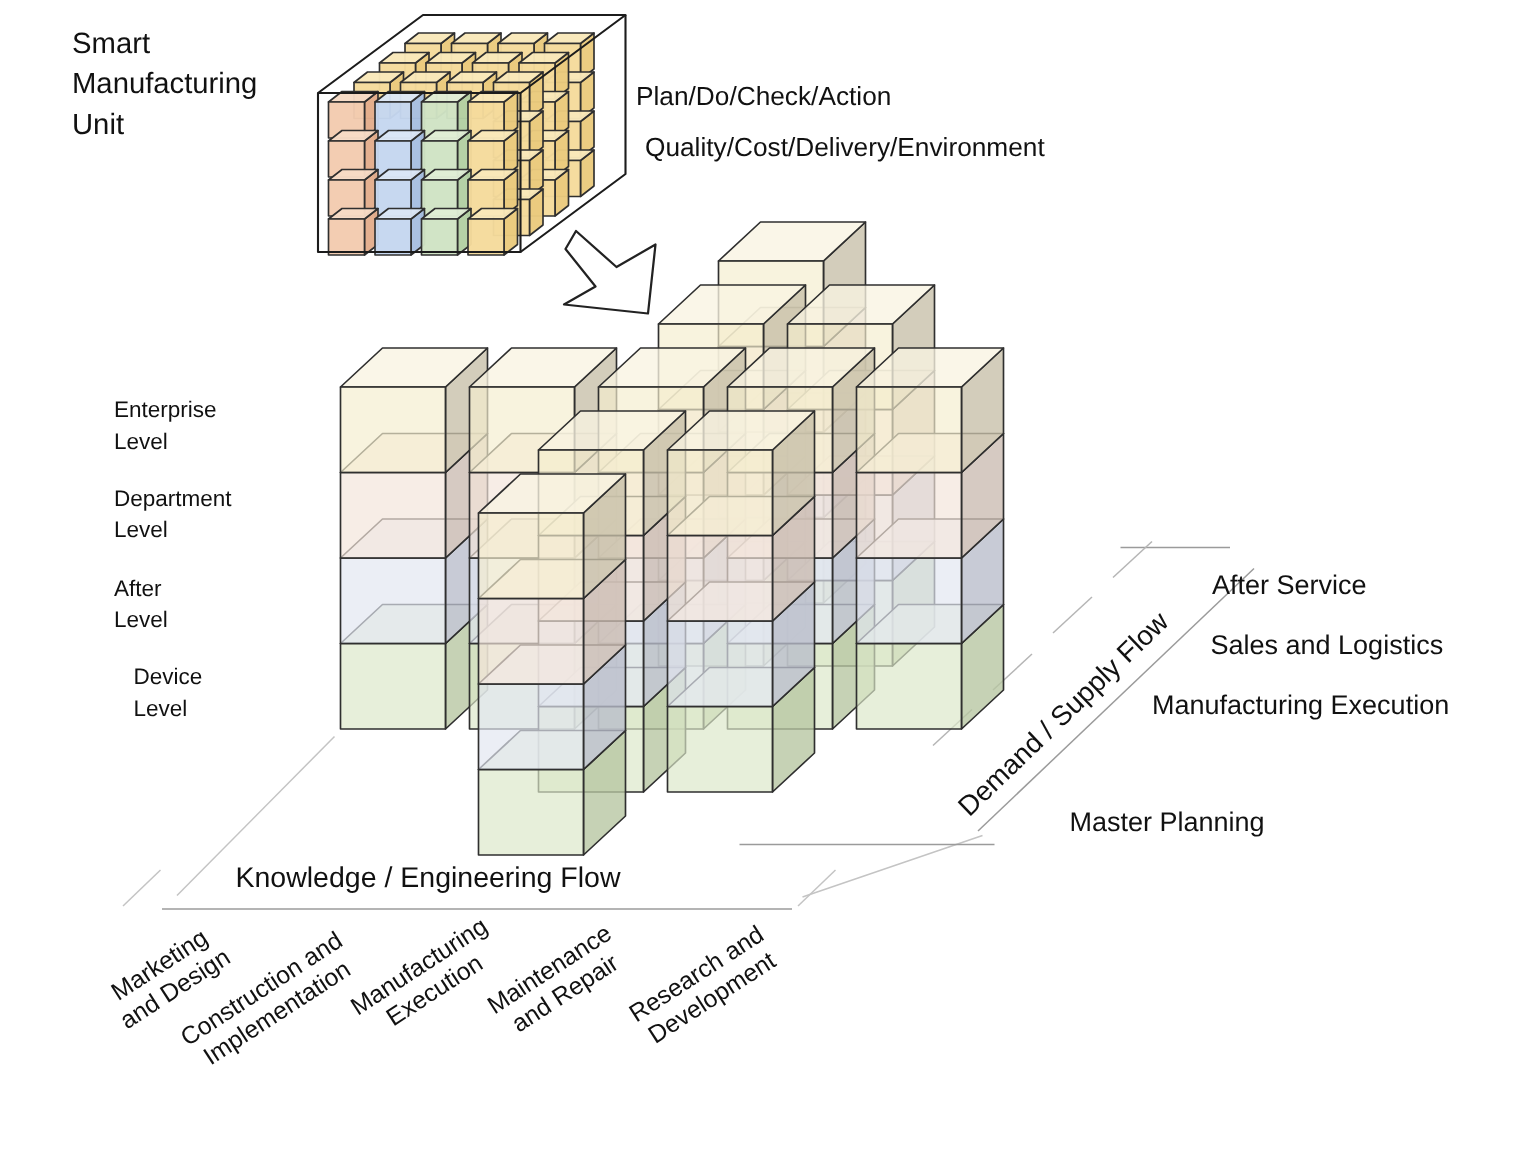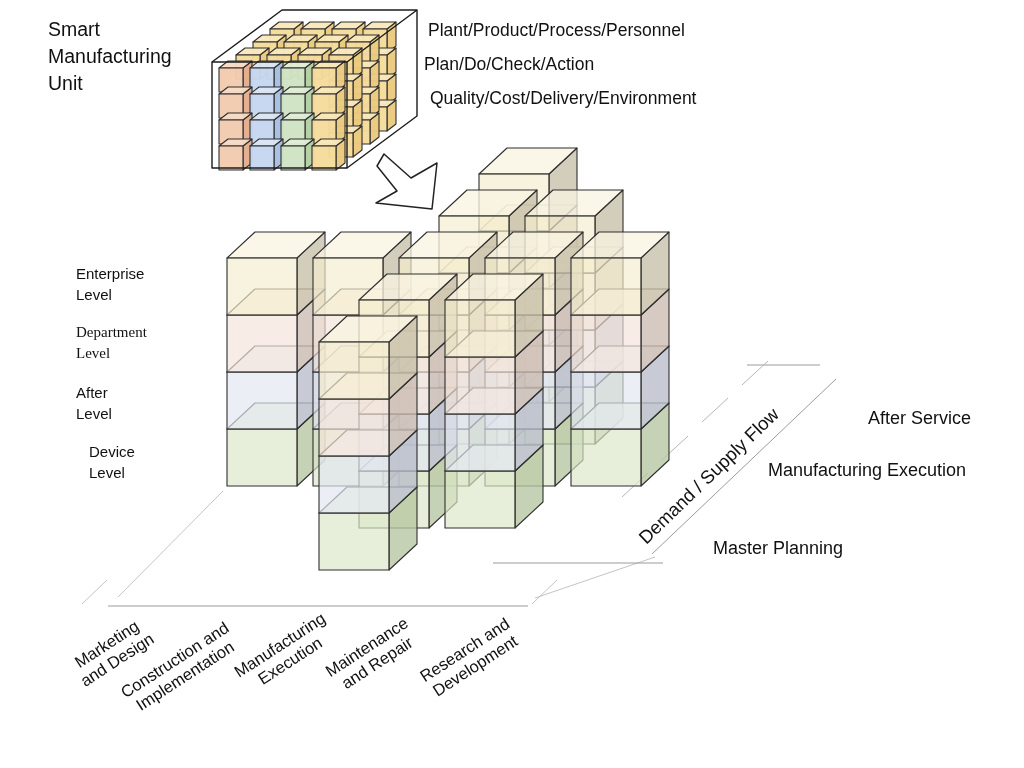--- a/index.html
+++ b/index.html
@@ -9,37 +9,37 @@
     font-family:"Liberation Sans","DejaVu Sans",sans-serif;
   }
   .stage svg{position:absolute;left:0;top:0;}
   .t{position:absolute;white-space:pre-line;color:#111;}
   .title{left:48px;top:16px;font-size:19.5px;line-height:27px;}
   .dim{font-size:17.5px;white-space:nowrap;}
   .dim0{left:428px;top:20px;}
   .dim1{left:424px;top:54px;}
   .dim2{left:430px;top:88px;}
   .lvl{left:76px;font-size:15px;line-height:21px;}
-  .lvl0{top:263px;} .lvl1{top:322px;font-family:Liberation Serif, serif;} .lvl2{top:382px;} .lvl3{top:441px;margin-left:13px;}
+  .lvl0{top:263px;} .lvl1{top:322px;} .lvl2{top:382px;} .lvl3{top:441px;margin-left:13px;}
   .kflow{left:157px;top:575px;font-size:19px;white-space:nowrap;}
   .ks{font-size:16.5px;line-height:19px;text-align:center;
       transform:translate(-50%,-50%) rotate(-33deg);white-space:pre-line;}
   .ks0{left:112px;top:652px;}
   .ks1{left:180px;top:668px;}
   .ks2{left:285px;top:653px;}
   .ks3{left:372px;top:655px;}
   .ks4{left:470px;top:658px;}
   .dflow{left:709px;top:476px;font-size:18.5px;white-space:nowrap;
          transform:translate(-50%,-50%) rotate(-44deg);}
   .ds{font-size:18px;white-space:nowrap;}
   .ds0{left:713px;top:538px;}
   .ds1{left:730px;top:499px;}
   .ds2{left:768px;top:460px;}
   .ds3{left:807px;top:420px;}
-  .ds4{left:868px;top:380px;margin-top:28px;}
+  .ds4{left:808px;top:380px;}
   .caption{left:632px;top:688px;font-size:20.5px;line-height:27px;}
 </style>
 </head>
 <body>
 
 <div class="stage">
 
   <svg id="scene" width="1024" height="768" viewBox="0 0 1024 768">
     <g id="axis-lines" stroke="#9b9b9b" stroke-width="1" fill="none">
       <line x1="108" y1="606" x2="528" y2="606"></line>
@@ -313,42 +313,43 @@
         <polygon points="389,342 417,316 417,373 389,399" fill="#c7bfa8" fill-opacity="0.78" stroke="#2f2f2f" stroke-width="1.1" stroke-linejoin="round"></polygon>
         <polygon points="319,342 347,316 417,316 389,342" fill="#f9f4e2" fill-opacity="0.78" stroke="#2f2f2f" stroke-width="1.1" stroke-linejoin="round"></polygon>
         <polygon points="319,342 389,342 389,399 319,399" fill="#f5edcf" fill-opacity="0.68" stroke="#2f2f2f" stroke-width="1.1" stroke-linejoin="round"></polygon>
       </g>
   </svg>
 
   <div class="t title">Smart
 Manufacturing
 Unit</div>
 
-  <div class="t dim dim0">Plant/Product/Process/Personnel</div>
   <div class="t dim dim2">Quality/Cost/Delivery/Environment</div>
   <div class="t dim dim1">Plan/Do/Check/Action</div>
 
   <div class="t lvl lvl0">Enterprise
 Level</div>
   <div class="t lvl lvl1">Department
 Level</div>
   <div class="t lvl lvl2">After
 Level</div>
   <div class="t lvl lvl3">Device
 Level</div>
 
+  <div class="t kflow">Knowledge / Engineering Flow</div>
   <div class="t ks ks0">Marketing
 and Design</div>
   <div class="t ks ks1">Construction and
 Implementation</div>
   <div class="t ks ks2">Manufacturing
 Execution</div>
   <div class="t ks ks3">Maintenance
 and Repair</div>
   <div class="t ks ks4">Research and
 Development</div>
 
   <div class="t dflow">Demand / Supply Flow</div>
   <div class="t ds ds0">Master Planning</div>
   <div class="t ds ds2">Manufacturing Execution</div>
+  <div class="t ds ds3">Sales and Logistics</div>
   <div class="t ds ds4">After Service</div>
 
 </div>
 
 </body></html>

